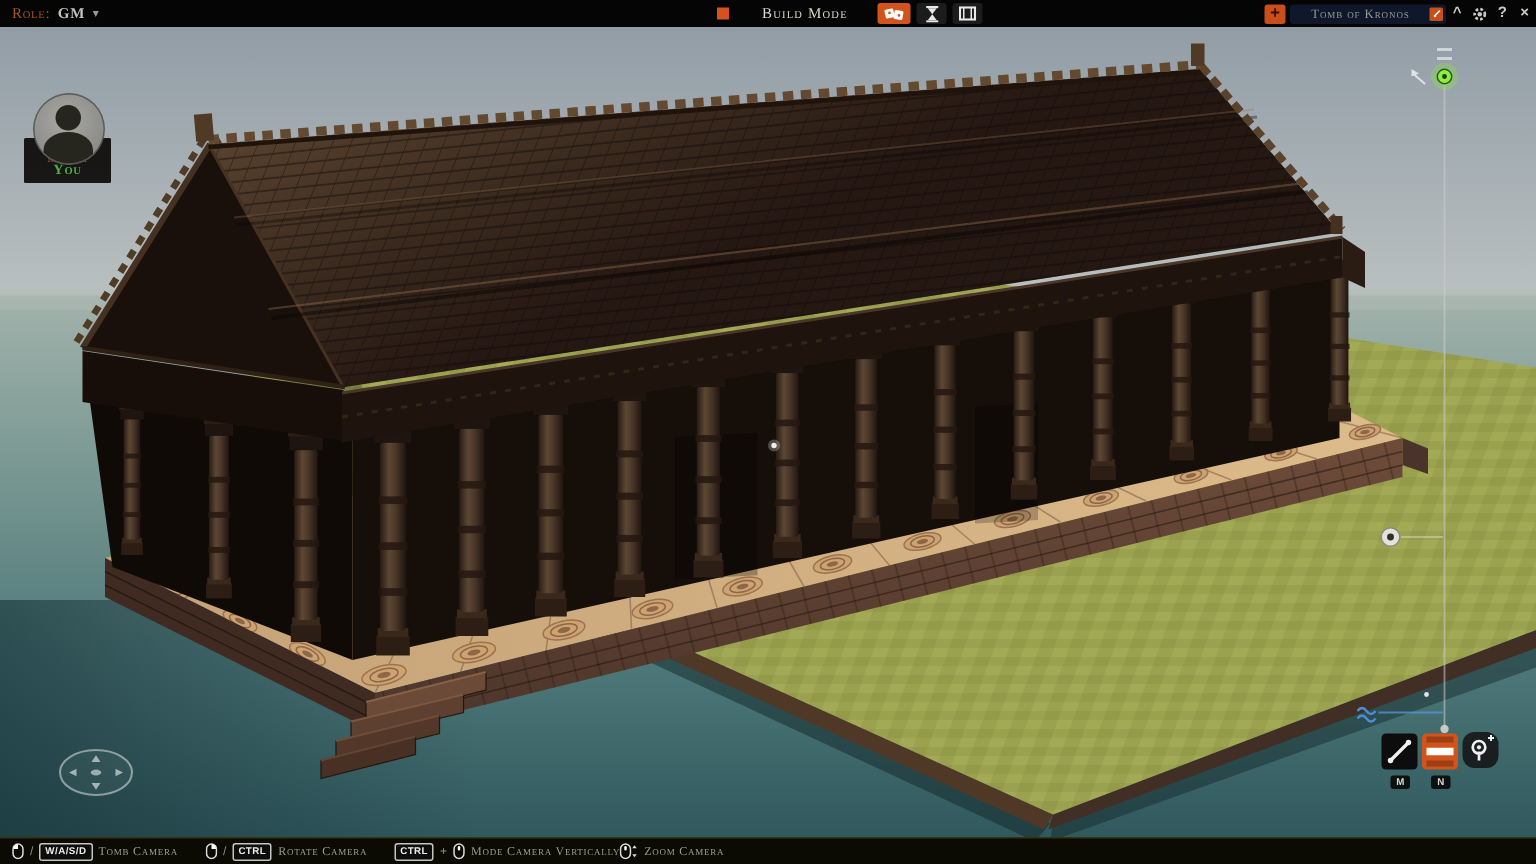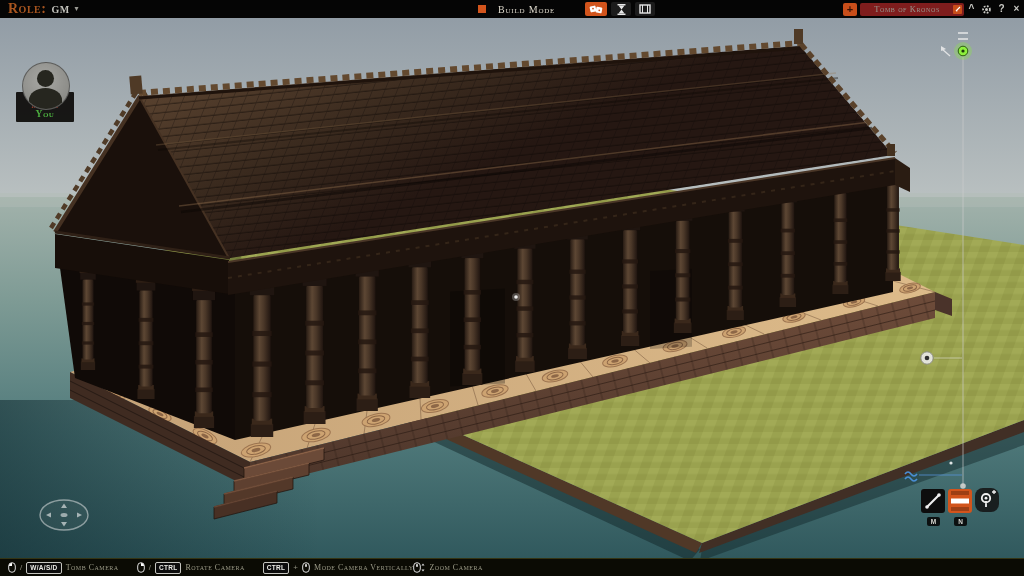--- a/index.html
+++ b/index.html
@@ -2,34 +2,34 @@
 <html><head>
 <meta charset="utf-8">
 <style>
   html,body{margin:0;padding:0;background:#000;}
   #app{position:relative;width:1024px;height:576px;overflow:hidden;
        font-family:"Liberation Serif",serif;background:#9aa5ad;}
 
   
   .topbar{position:absolute;top:0;left:0;width:1024px;height:18px;background:#050505;z-index:40;}
   .tb-role{position:absolute;left:8px;top:0;height:18px;display:flex;align-items:center;gap:5px;cursor:pointer;}
-  .role-label{font-variant:small-caps;font-weight:bold;font-size:14px;color:#a8551f;letter-spacing:.5px;}
+  .role-label{font-variant:small-caps;font-weight:normal;font-size:10px;color:#a8551f;letter-spacing:.5px;}
   .role-value{font-variant:small-caps;font-size:10px;color:#c2c2bc;letter-spacing:.5px;font-weight:bold;}
   .role-caret{font-size:8px;color:#9a9a94;line-height:18px;}
-  .tb-build{position:absolute;left:478px;top:0;height:18px;display:flex;align-items:center;gap:12px;}
+  .tb-build{position:absolute;left:478px;top:0;height:18px;display:flex;align-items:center;gap:22px;}
   .build-sq{width:8px;height:8px;background:#d2541c;display:inline-block;}
   .build-label{font-variant:small-caps;font-size:10px;color:#ded9cc;letter-spacing:.8px;}
   .tb-btns{position:absolute;left:585px;top:2px;display:flex;gap:4px;}
   .tbtn{width:20px;height:14px;border:0;padding:0;background:#1c1c1c;border-radius:2px;
         display:flex;align-items:center;justify-content:center;cursor:pointer;}
   .tbtn.orange{background:#d2541c;width:22px;}
   .tb-right{position:absolute;right:0;top:0;height:18px;display:flex;align-items:center;}
   .plus-btn{width:14px;height:13px;background:#c84e1a;color:#3a1205;border:0;border-radius:2px;
             font:bold 11px/11px "Liberation Sans",sans-serif;padding:0;margin-right:3px;cursor:pointer;}
-  .board-field{position:relative;width:104px;height:13px;background:#7f1d1d;border-radius:2px;
+  .board-field{position:relative;width:104px;height:13px;background:#0f172a;border-radius:2px;
                display:flex;align-items:center;justify-content:center;cursor:text;}
   .board-name{font-variant:small-caps;font-size:8.5px;color:#97978e;letter-spacing:.6px;padding-right:10px;}
   .board-edit{position:absolute;right:2px;top:2px;width:9px;height:9px;background:#c84e1a;border-radius:1px;
               display:flex;align-items:center;justify-content:center;cursor:pointer;}
   .win-btn{width:15px;height:18px;background:transparent;border:0;color:#c9c9c4;padding:0;
            font:bold 10px/18px "Liberation Sans",sans-serif;cursor:pointer;display:flex;align-items:center;justify-content:center;}
 
   
   .gm-badge{position:absolute;left:16px;top:62px;width:60px;z-index:30;cursor:pointer;}
   .avatar{position:absolute;left:6px;top:0;width:46px;height:46px;border-radius:50%;

